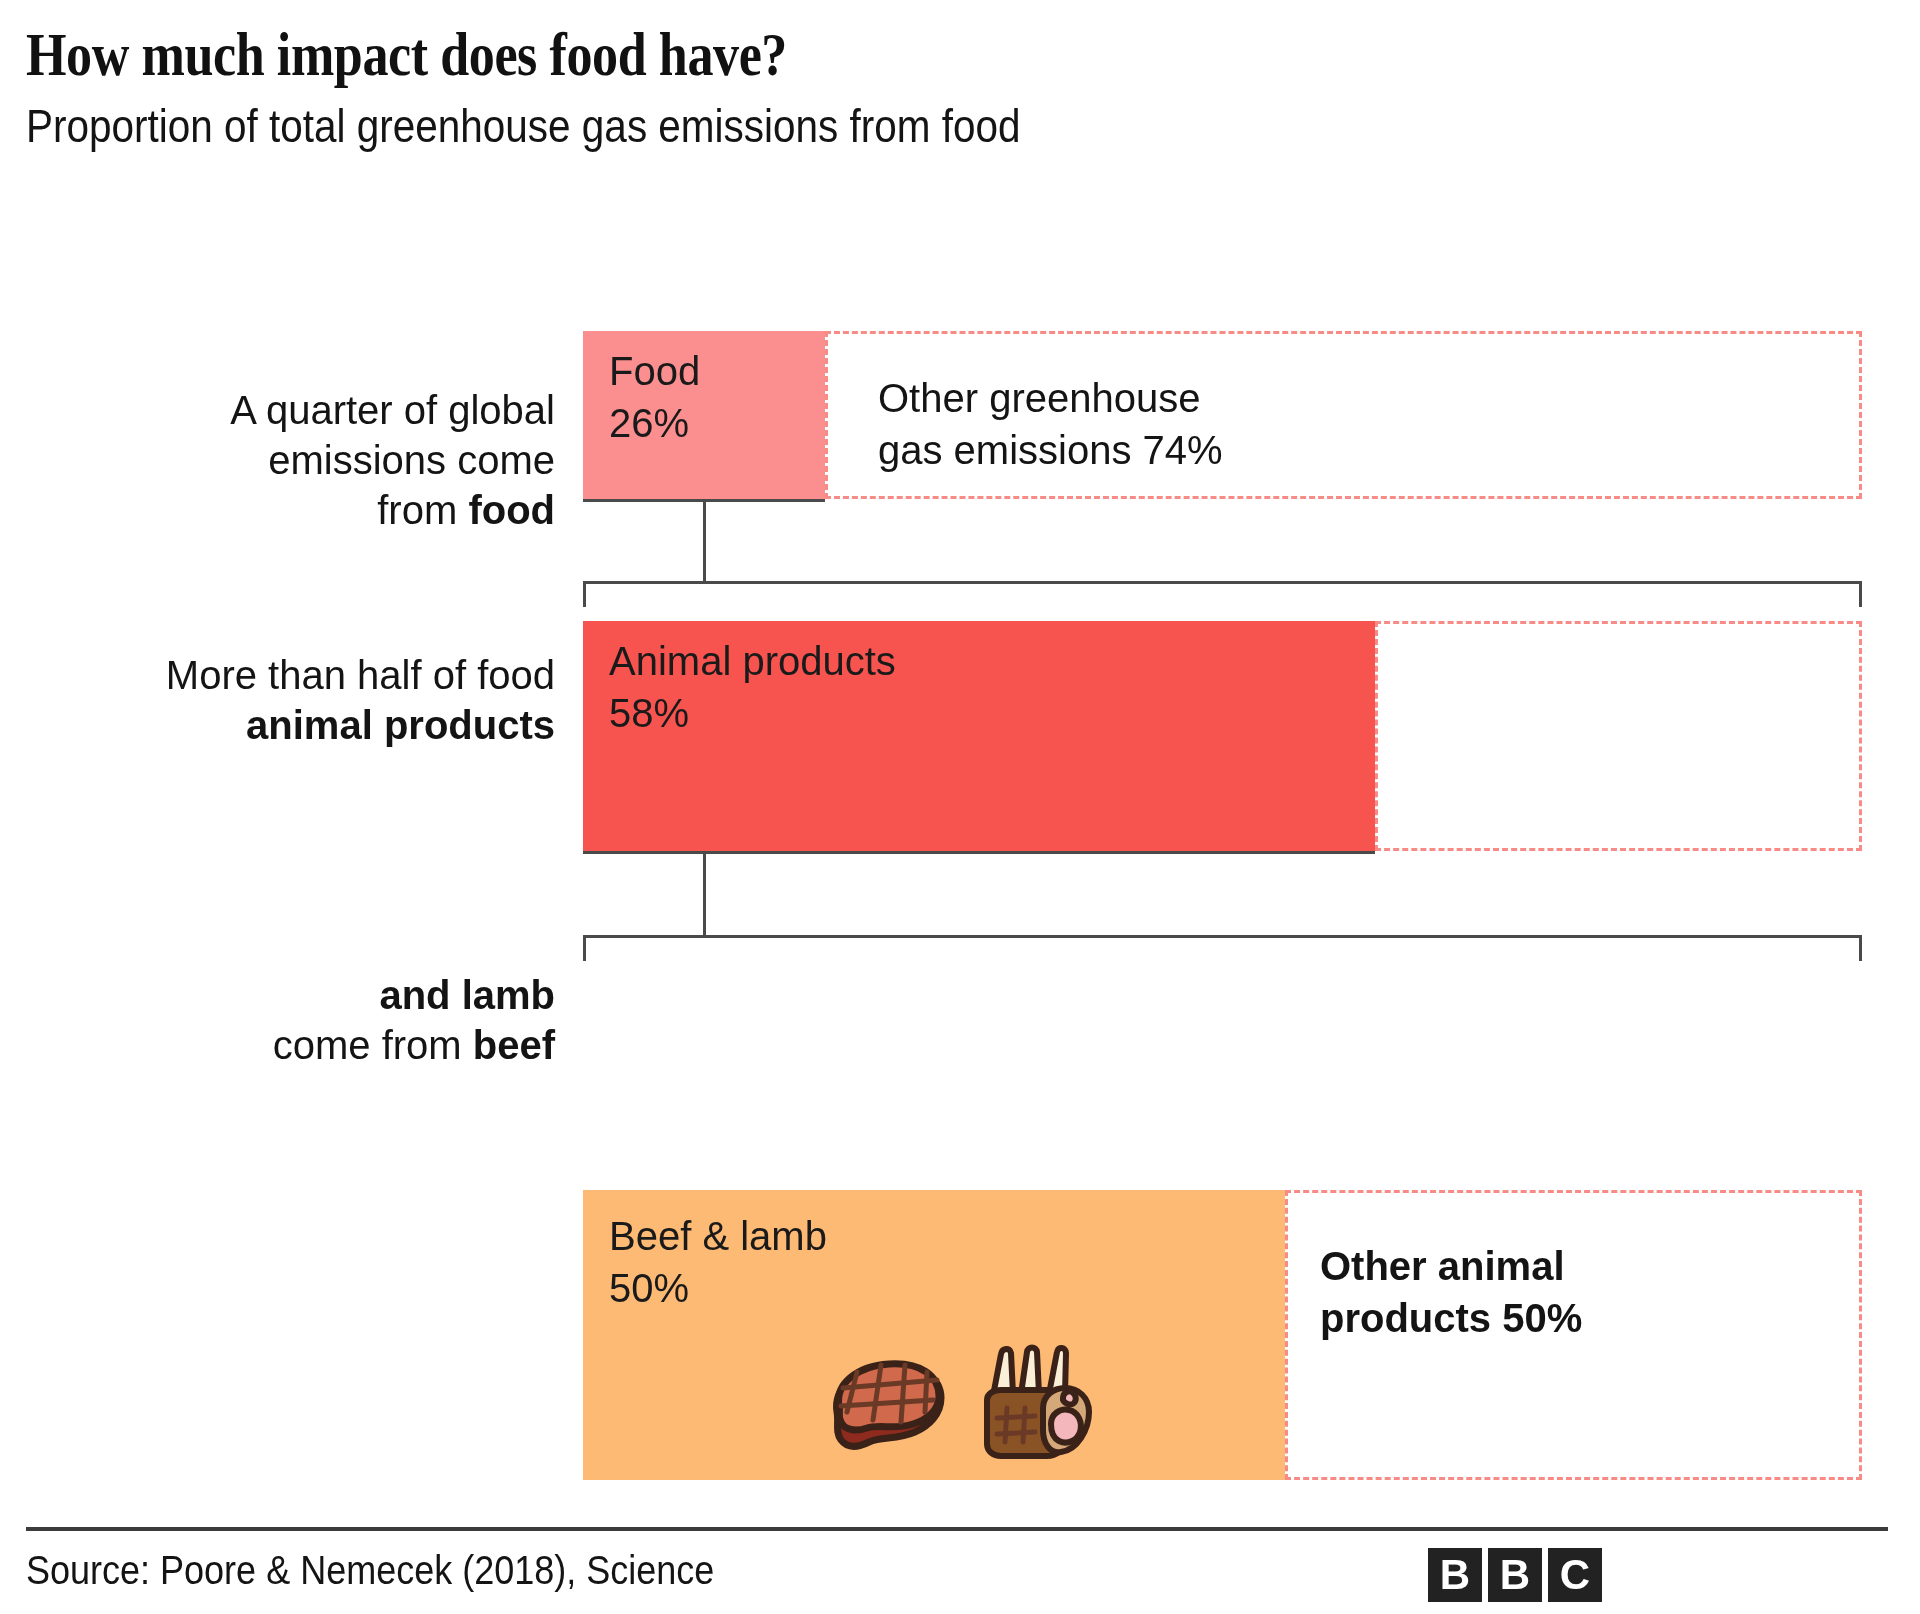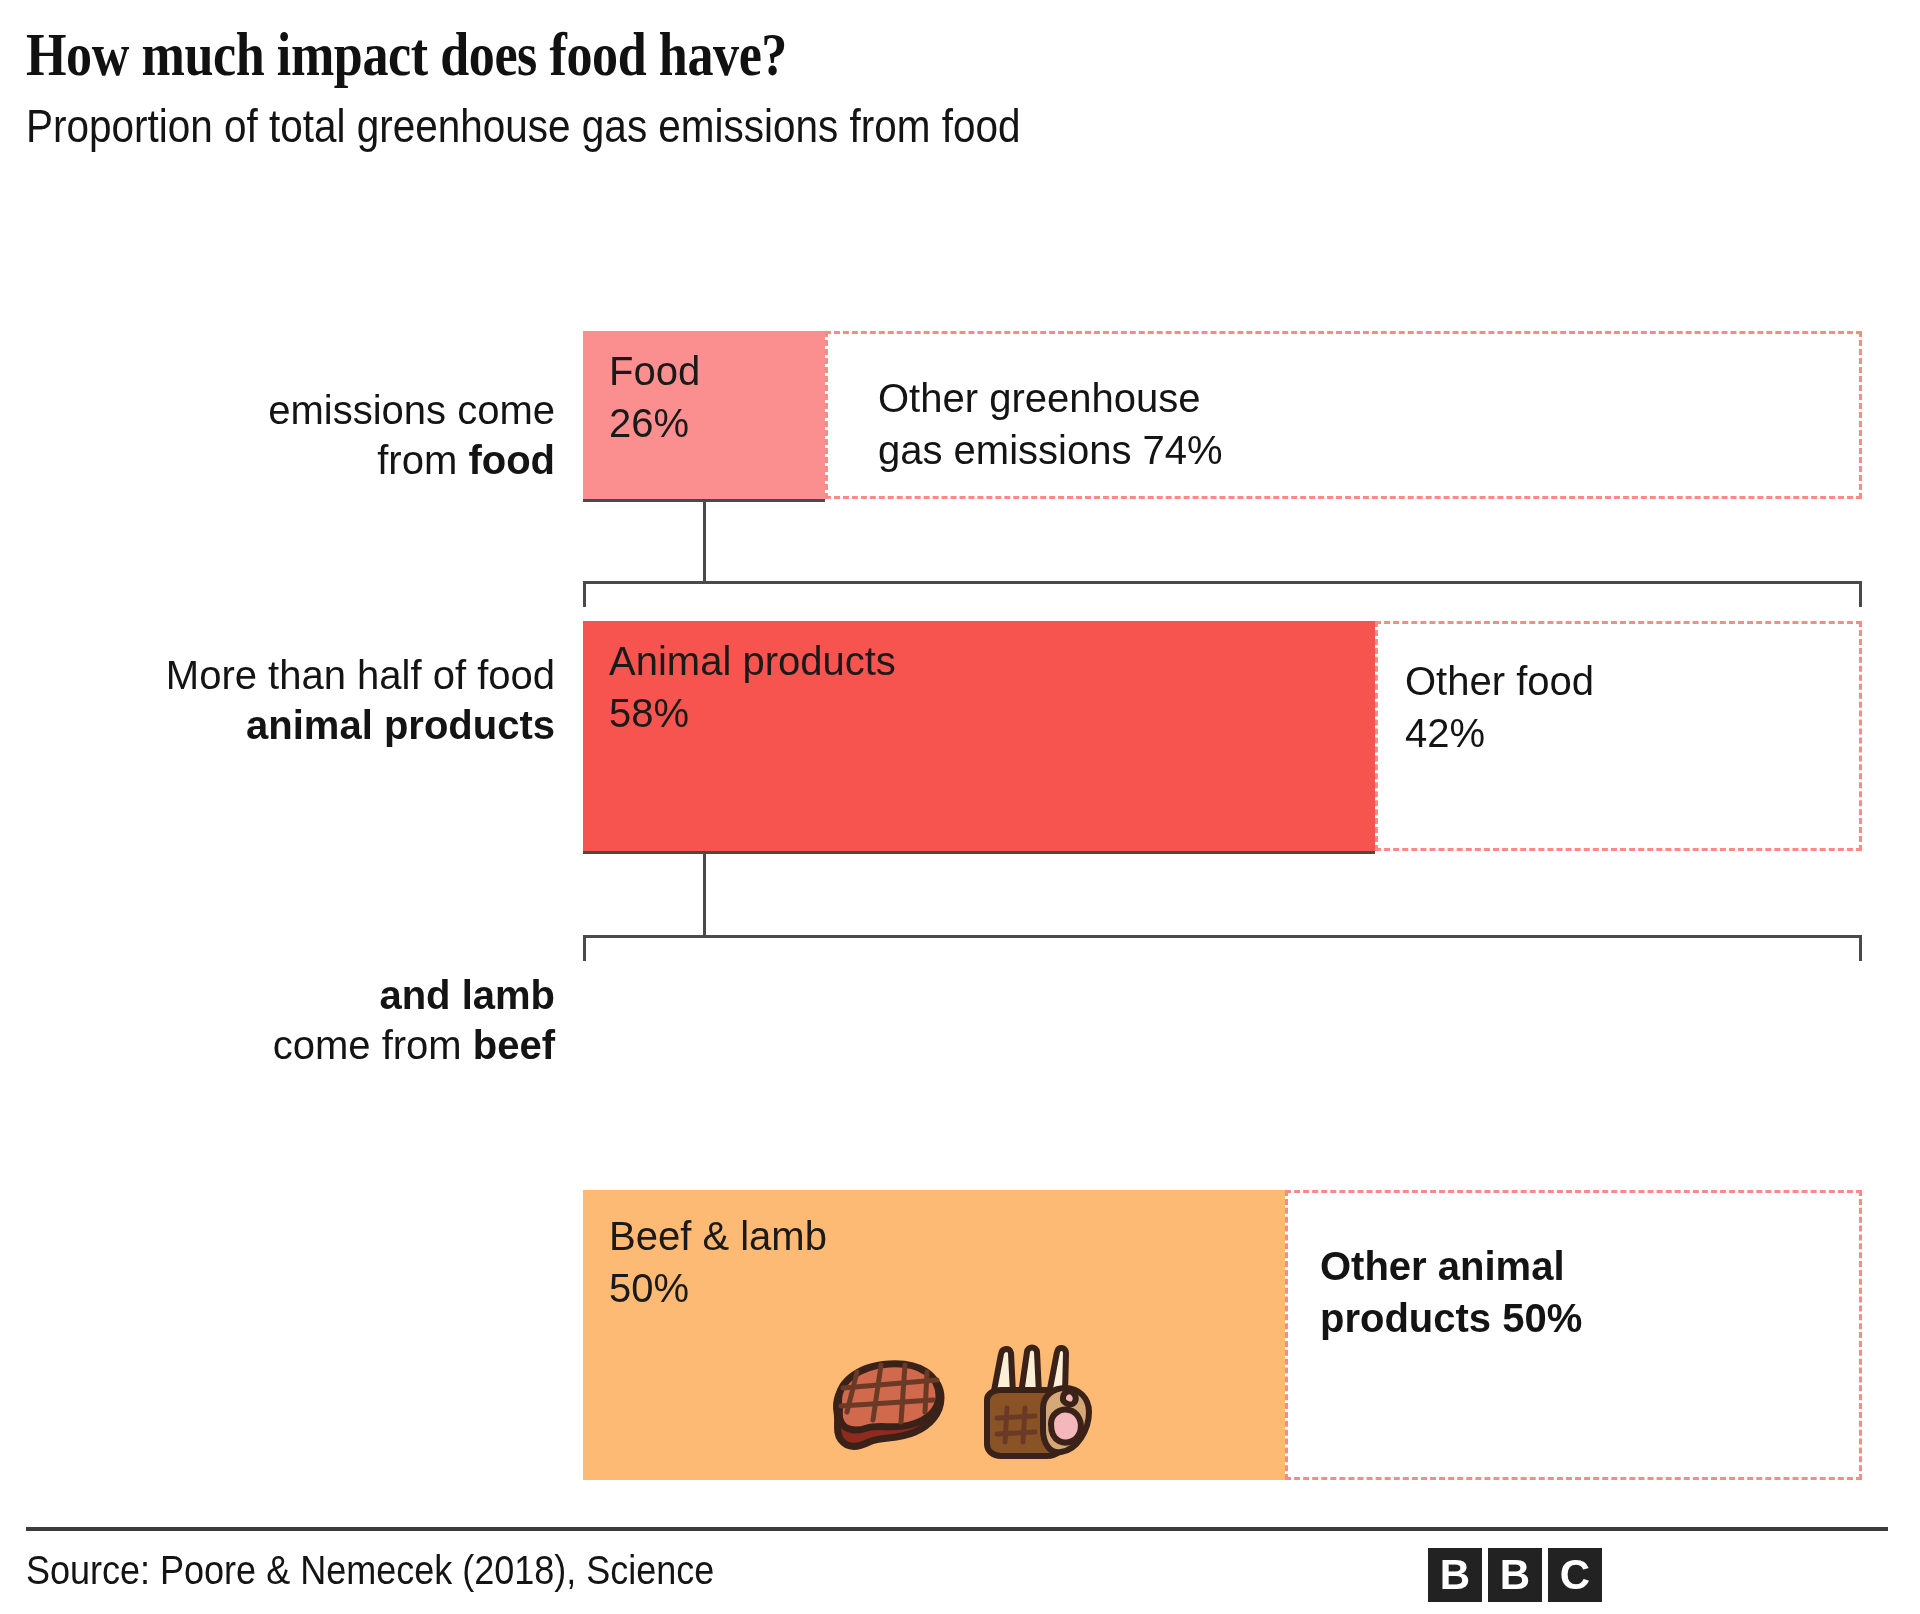--- a/index.html
+++ b/index.html
@@ -163,20 +163,21 @@
 <div class="page">
 
   <div class="header">
     <div class="title">How much impact does food have?</div>
     <div class="subtitle">Proportion of total greenhouse gas emissions from food</div>
   </div>
 
   <div class="chart">
 
     <div class="row-label" style="left:120px; top:385px; width:435px;">
+      <div>A quarter of global</div>
       <div>emissions come</div>
       <div><span>from </span><b>food</b></div>
     </div>
 
     <div class="remainder" style="left:825px; top:331px; width:1037px; height:168px;"></div>
 
     <div class="remainder-text" style="left:878px; top:372px; width:980px;">
       <div>Other greenhouse</div>
       <div>gas emissions 74%</div>
     </div>
@@ -194,24 +195,20 @@
     <div class="conn conn-v" style="left:583px; top:581px; height:26px;"></div>
     <div class="conn conn-v" style="left:1859px; top:581px; height:26px;"></div>
 
     <div class="row-label" style="left:40px; top:650px; width:515px;">
       <div>More than half of food</div>
       <div><b>animal products</b></div>
     </div>
 
     <div class="remainder" style="left:1375px; top:621px; width:487px; height:230px;"></div>
 
-    <div class="remainder-text" style="left:1405px; top:655px; width:450px;">
-      <div>Other food</div>
-      <div>42%</div>
-    </div>
 
     <div class="bar" style="left:583px; top:621px; width:792px; height:230px; background:#f8544f;">
       <div class="bar-text">
         <div>Animal products</div>
         <div>58%</div>
       </div>
     </div>
 
     <div class="conn conn-h" style="left:583px; top:851px; width:792px;"></div>
     <div class="conn conn-v" style="left:703px; top:851px; height:86px;"></div>

